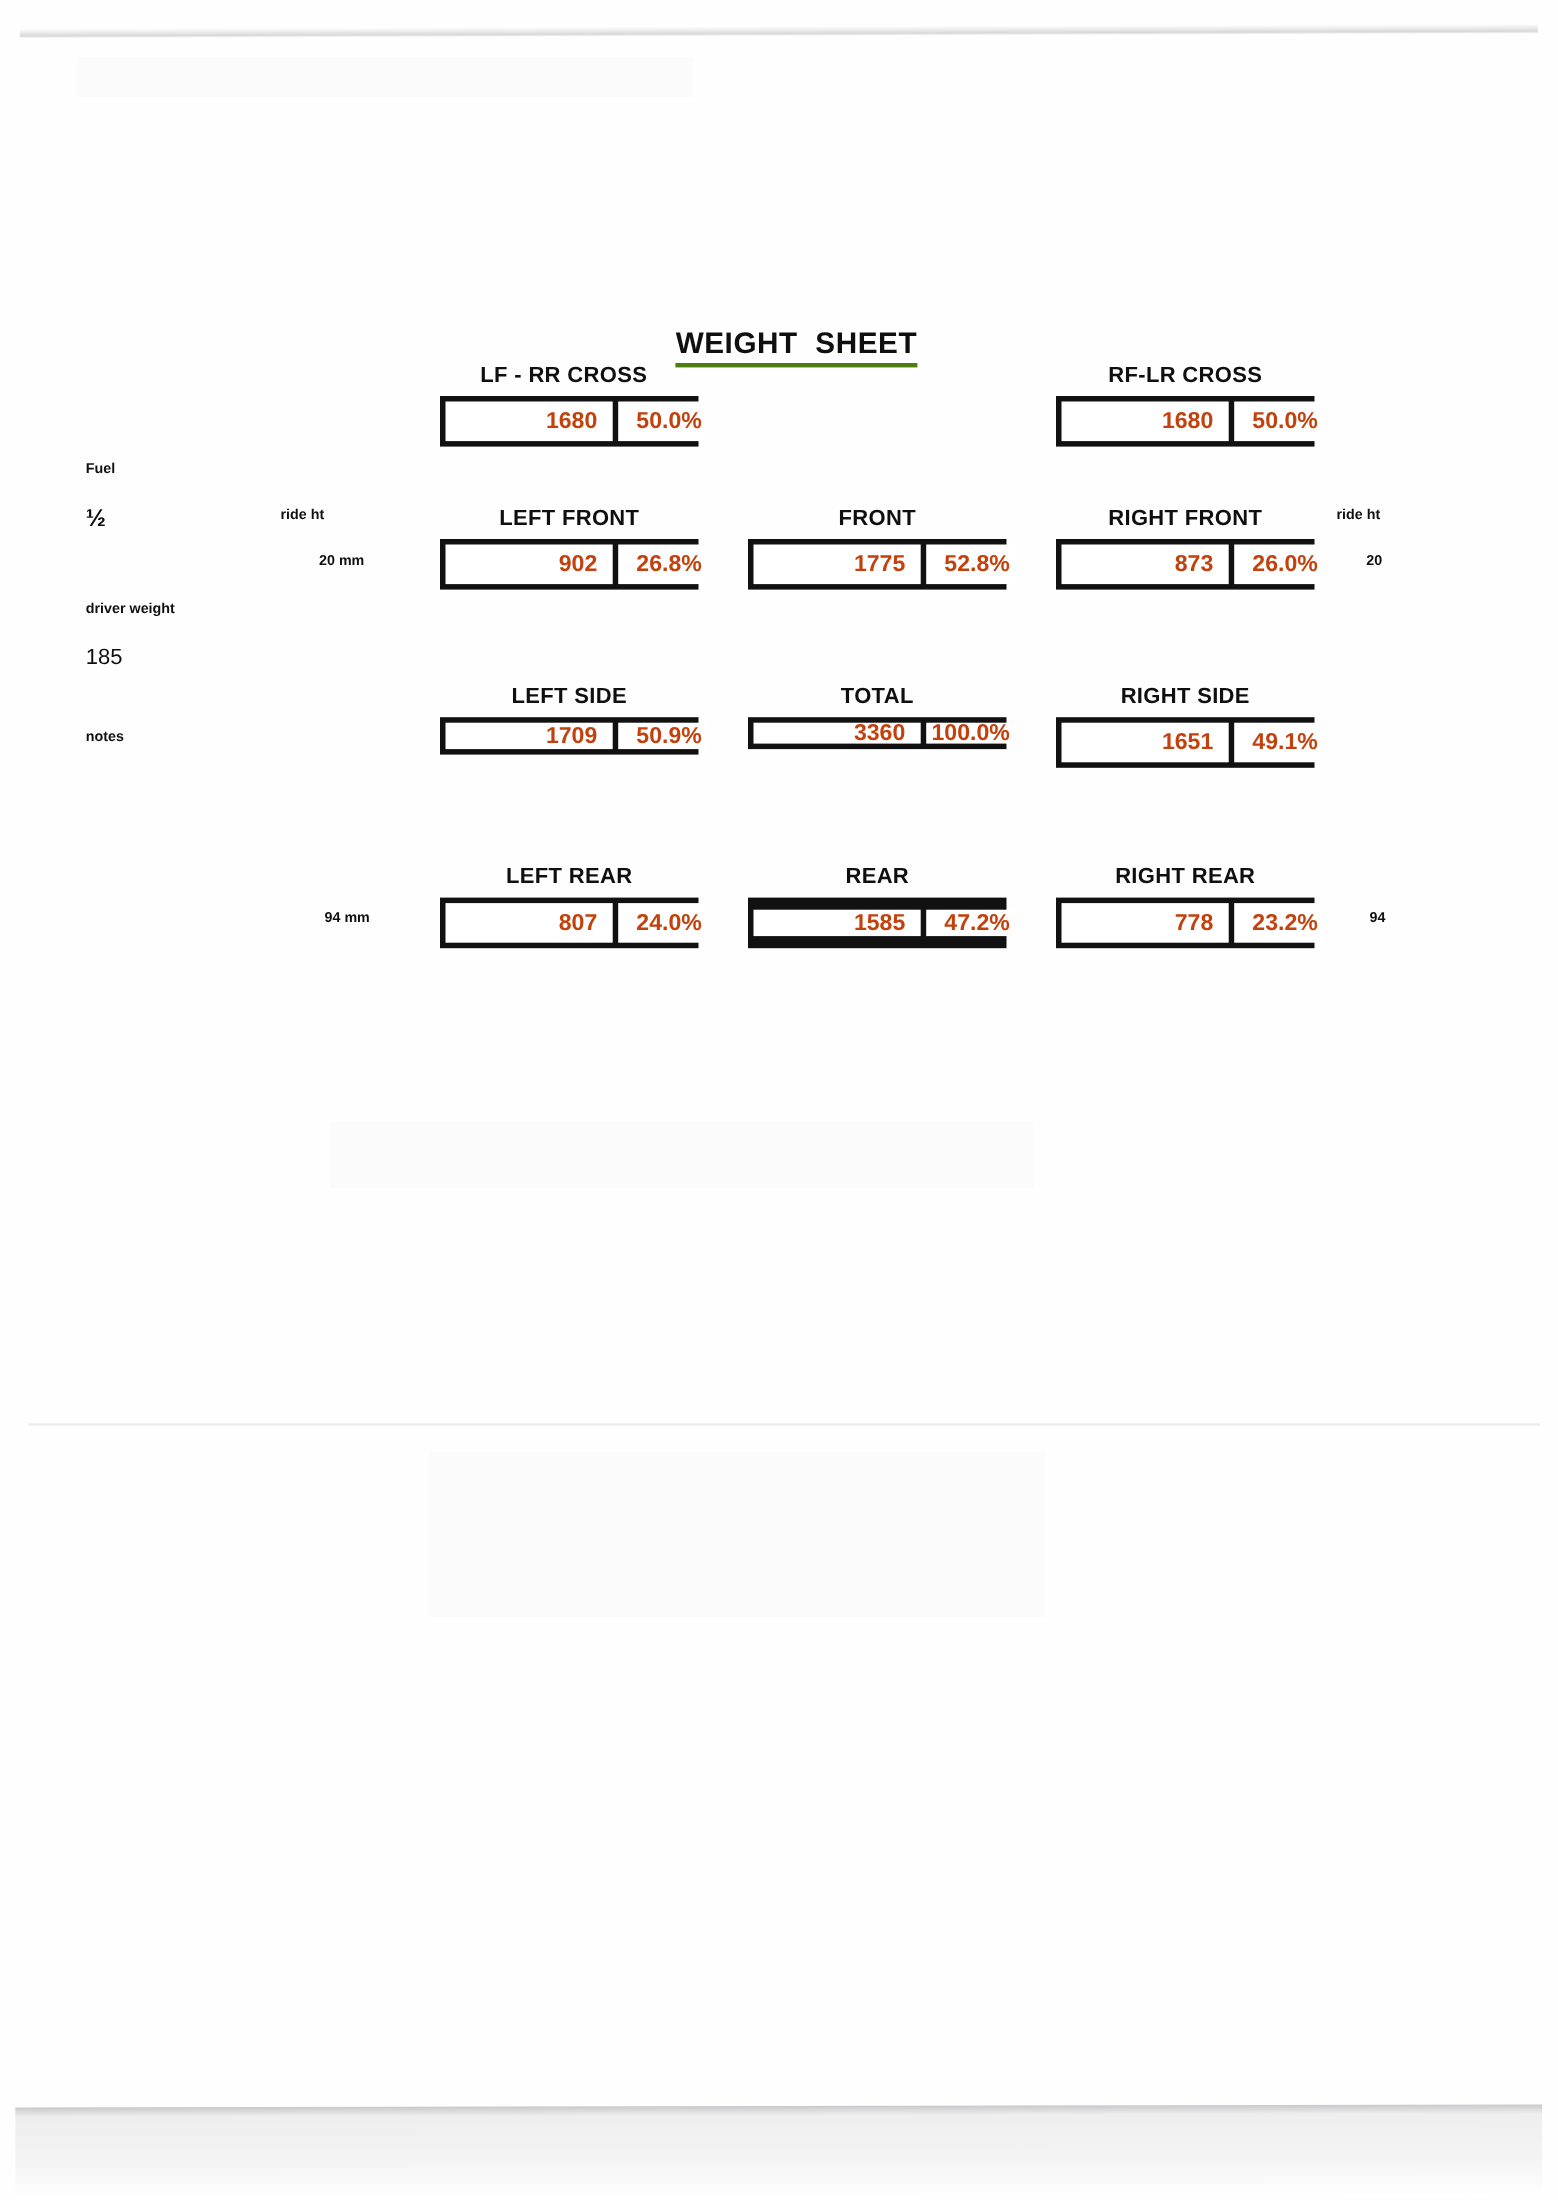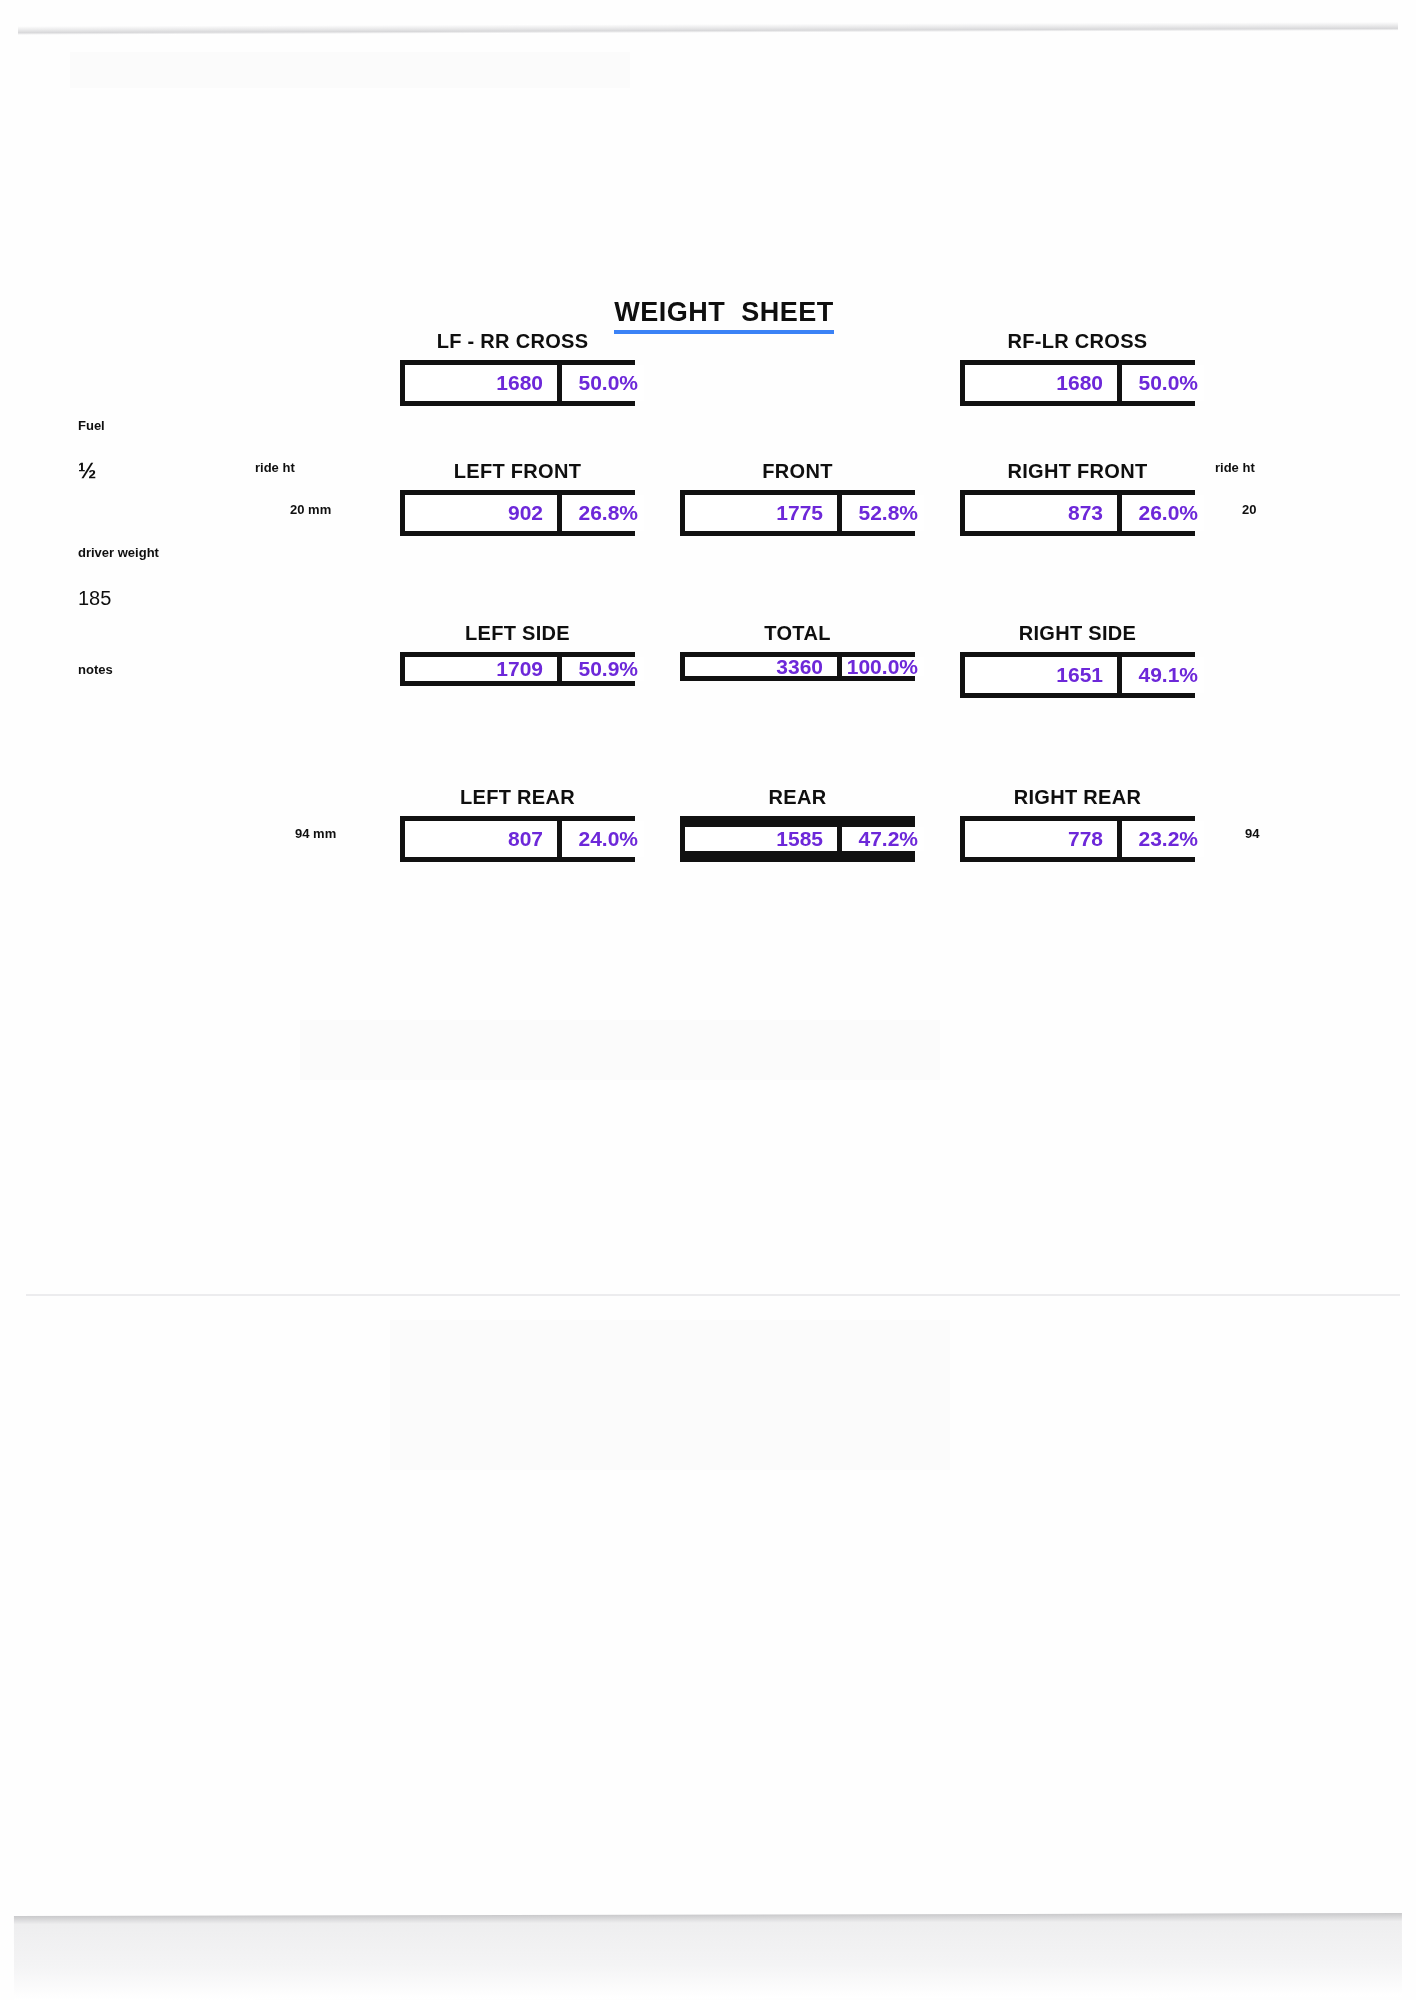--- a/index.html
+++ b/index.html
@@ -66,21 +66,21 @@
     top: 266px;
     width: 1416px;
     text-align: center;
     font-size: 27px;
     font-weight: bold;
     letter-spacing: 0.5px;
     white-space: pre;
   }
   .page-title .title-underline {
     display: inline-block;
-    border-bottom: 4px solid #3b82f6;
+    border-bottom: 4px solid #4d7c0f;
     padding-bottom: 2px;
   }
 
   
   .box-caption {
     position: absolute;
     font-size: 20px;
     font-weight: bold;
     text-align: center;
     letter-spacing: 0.3px;
@@ -98,21 +98,21 @@
   }
   .value-box .cell {
     background: #ffffff;
     display: flex;
     align-items: center;
     justify-content: flex-end;
     box-sizing: border-box;
     padding-right: 14px;
     font-size: 21px;
     font-weight: bold;
-    color: #6d28d9;
+    color: #c2410c;
     overflow: hidden;
     white-space: nowrap;
   }
   .value-box .cell.weight { flex: 0 0 152px; }
   .value-box .cell.pct    { flex: 0 0 82px; padding-right: 6px; }
   .plain-label {
     position: absolute;
     font-size: 20px;
     font-weight: normal;
     white-space: nowrap;

